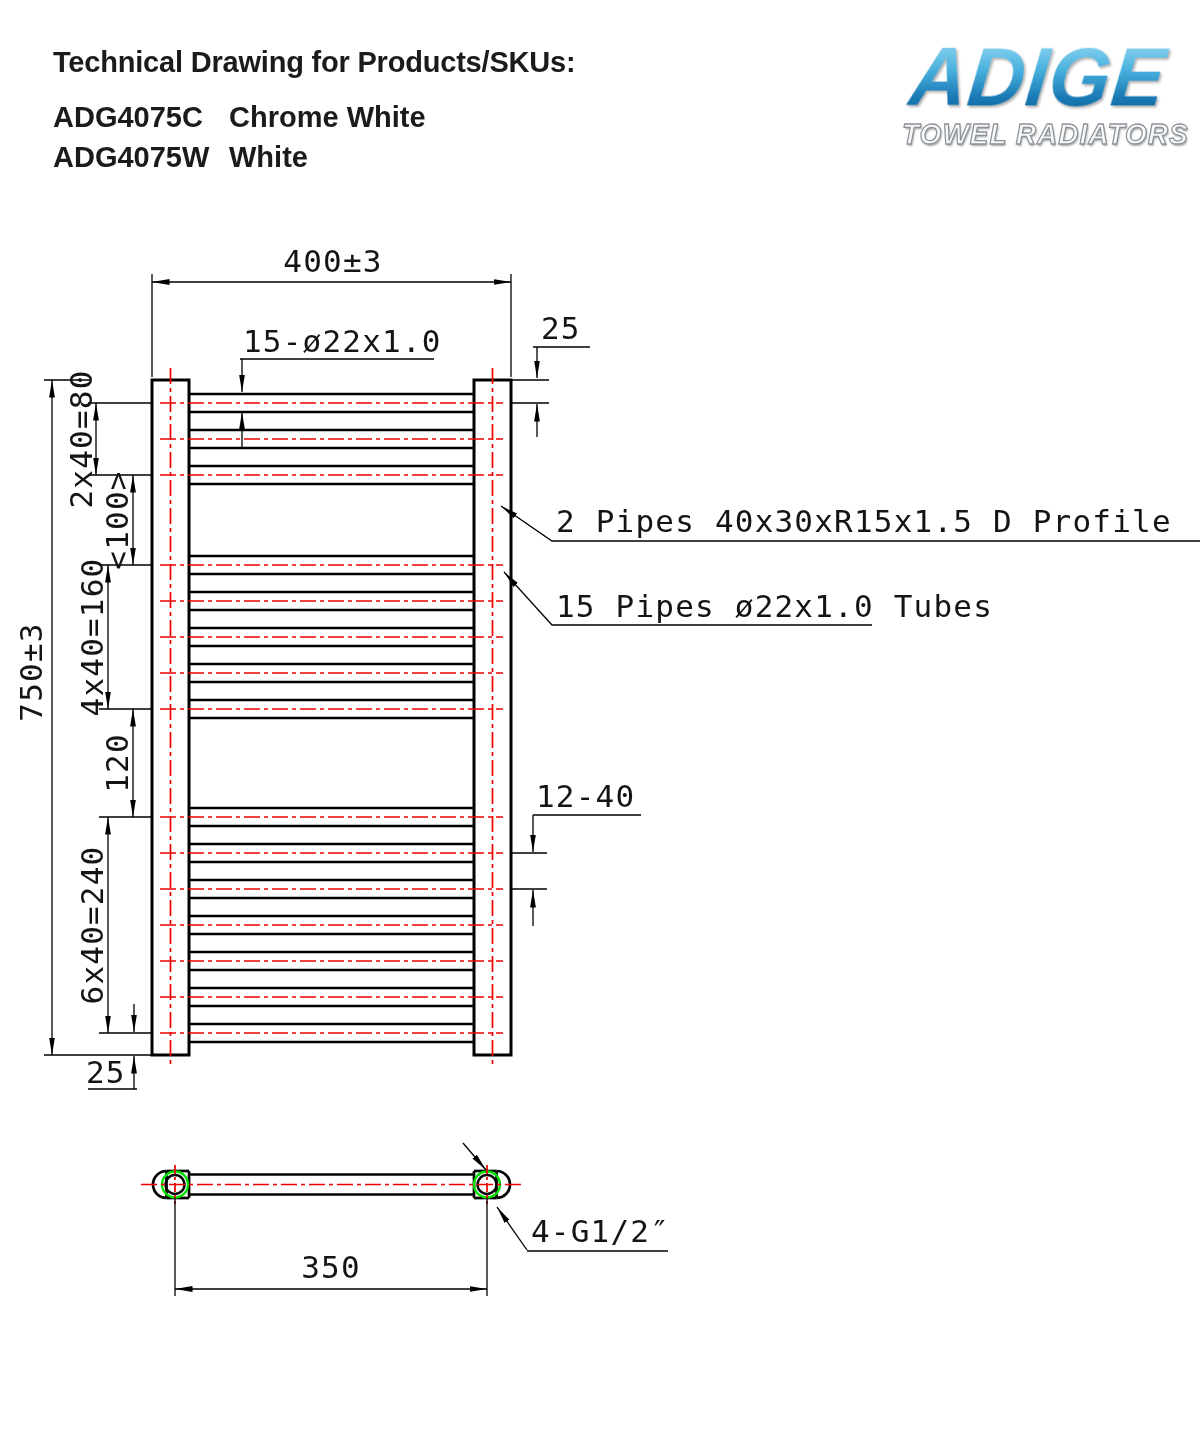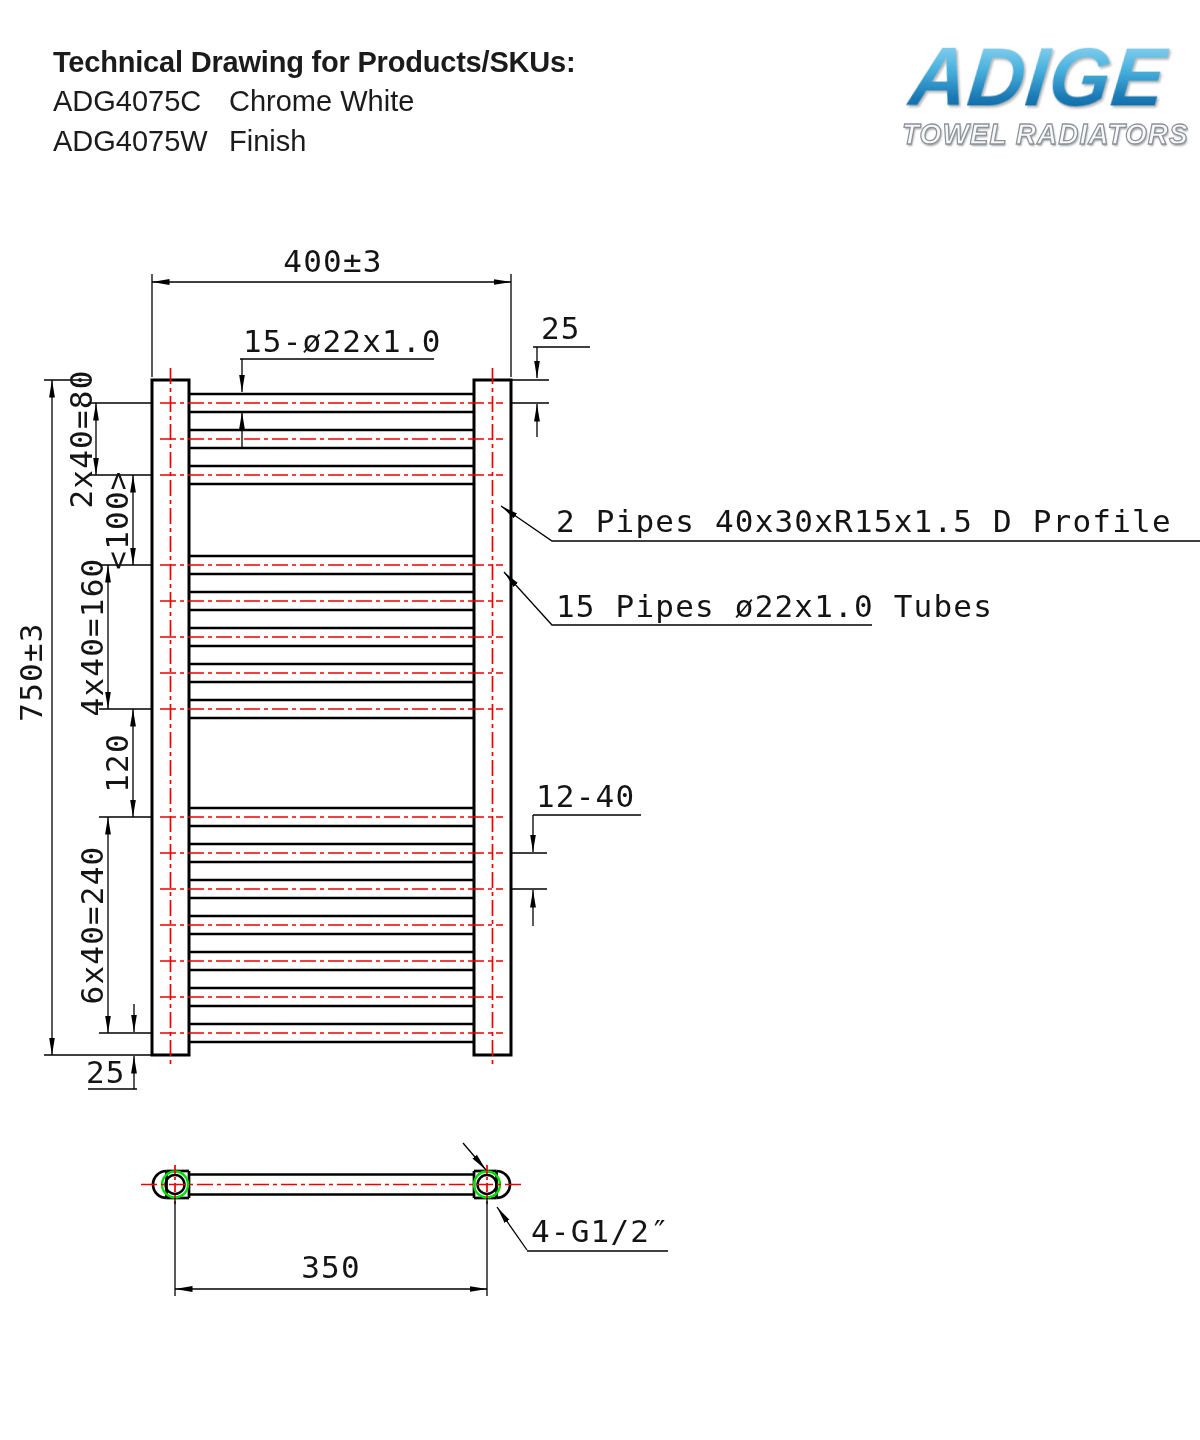--- a/index.html
+++ b/index.html
@@ -1,19 +1,19 @@
 <!DOCTYPE html>
 <html><head>
 <meta charset="utf-8">
 <style>
   html,body{margin:0;padding:0;background:#fff;}
   body{width:1200px;height:1440px;position:relative;font-family:"Liberation Sans",sans-serif;}
   .hdr{position:absolute;left:53px;top:46px;color:#1b1b1b;}
-  .hdr .title{font-size:29px;font-weight:bold;letter-spacing:-0.2px;margin-bottom:6px;white-space:nowrap;}
-  .sku-row{display:flex;font-size:29px;font-weight:normal;margin-bottom:7px;}
+  .hdr .title{font-size:29px;font-weight:bold;letter-spacing:-0.2px;margin-bottom:22px;white-space:nowrap;}
+  .sku-row{display:flex;font-size:29px;font-weight:bold;margin-bottom:7px;}
   .sku-row .code{width:176px;}
   .logo{position:absolute;left:902px;top:34px;width:272px;text-align:center;}
   .brand{font-size:79px;line-height:86px;font-weight:bold;font-style:italic;letter-spacing:1px;
          transform:skewX(-6deg) scaleY(1.05);white-space:nowrap;
          background:linear-gradient(180deg,#a6e0f6 0%,#49b1de 42%,#1a7ab5 72%,#0b5d93 100%);
          -webkit-background-clip:text;background-clip:text;color:transparent;
          filter:drop-shadow(2px 2px 1px rgba(50,50,50,0.35));}
   .tagline{font-size:28px;font-weight:bold;font-style:italic;letter-spacing:1px;margin-top:-2px;
            color:#f7f8f9;-webkit-text-stroke:1.2px #8d9298;white-space:nowrap;
            text-shadow:1px 2px 2px rgba(90,95,100,0.55);transform:scaleY(1.08);}
@@ -31,21 +31,21 @@
 <body>
 
 <div class="hdr">
   <div class="title">Technical Drawing for Products/SKUs:</div>
   <div class="sku-row">
     <span class="code">ADG4075C</span>
     <span class="fin">Chrome White</span>
   </div>
   <div class="sku-row">
     <span class="code">ADG4075W</span>
-    <span class="fin">Finish</span>
+    <span class="fin">White</span>
   </div>
 </div>
 
 <div class="logo">
   <div class="brand">ADIGE</div>
   <div class="tagline">TOWEL RADIATORS</div>
 </div>
 
 <svg width="1200" height="1440" viewBox="0 0 1200 1440">
   <defs>

